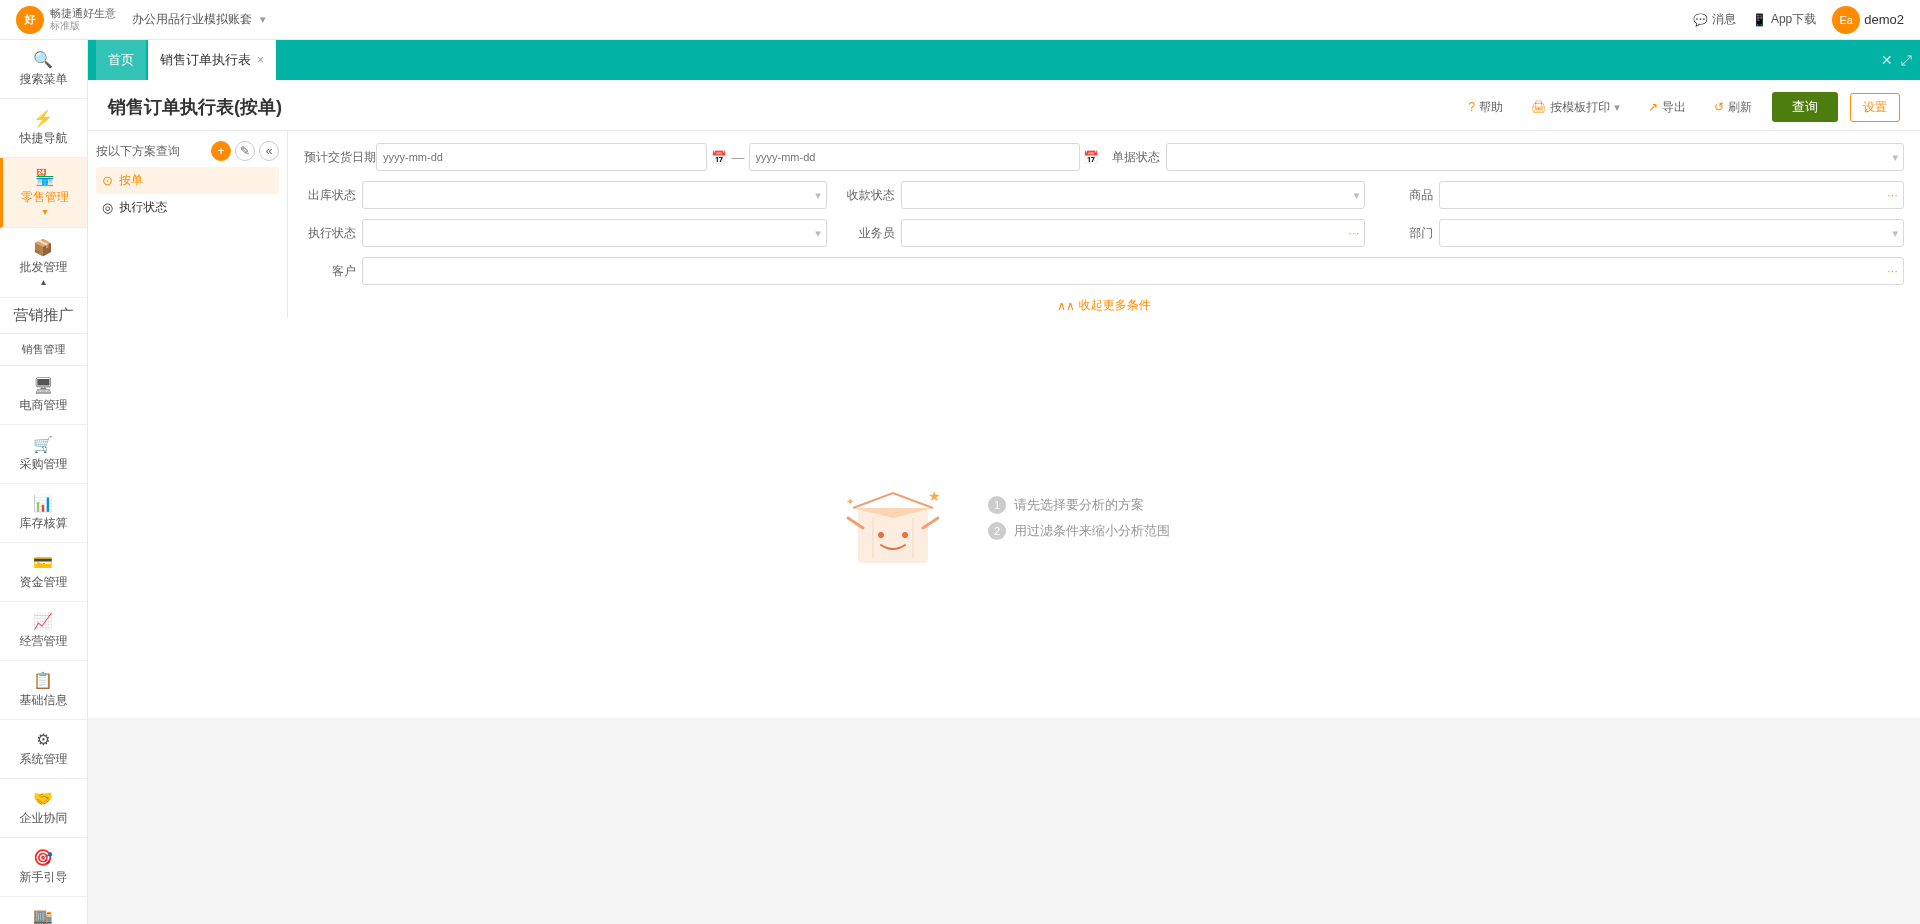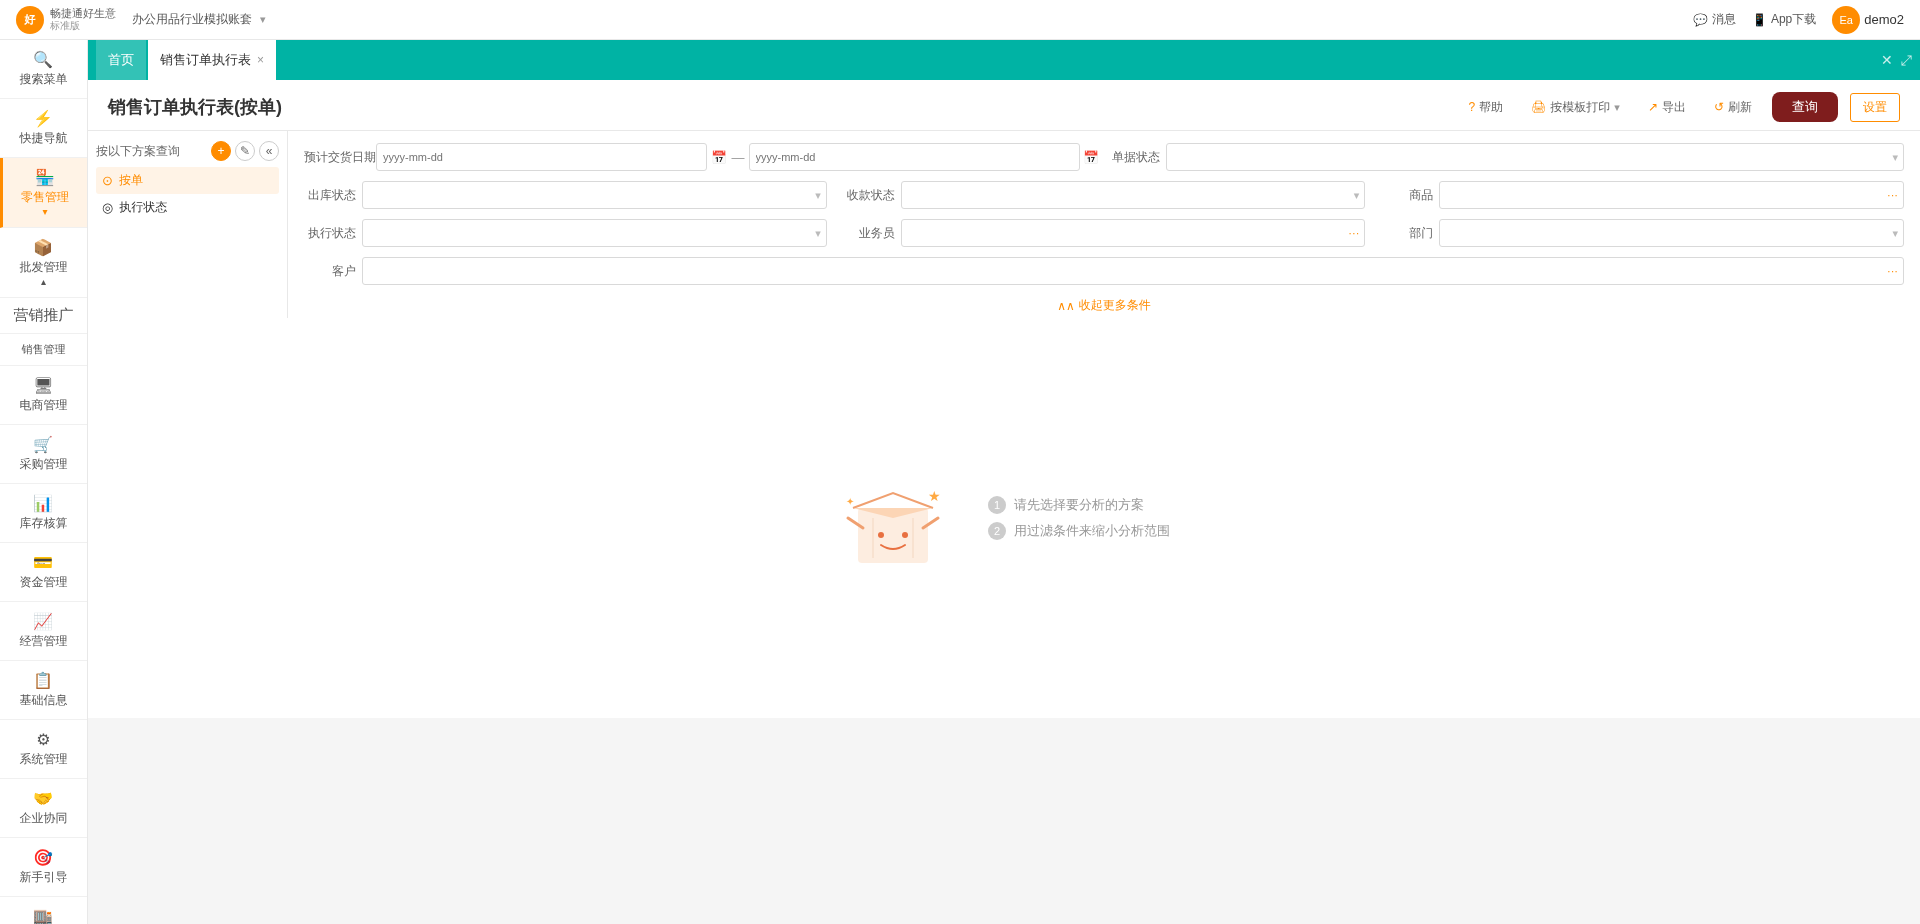--- a/index.html
+++ b/index.html
@@ -128,25 +128,25 @@
       align-items: center;
       gap: 4px;
       color: #666;
       font-size: 12px;
       cursor: pointer;
       padding: 4px 8px;
       border-radius: 3px;
     }
     .page-action-btn .btn-icon { color: #ff8c00; }
     .btn-primary {
-      background: #7f1d1d;
+      background: #4d7c0f;
       color: #fff;
       border: none;
       padding: 6px 20px;
-      border-radius: 8px;
+      border-radius: 3px;
       cursor: pointer;
       font-size: 13px;
       text-align: right;
     }
     .btn-secondary {
       background: #fff;
       color: #ff8c00;
       border: 1px solid #ff8c00;
       padding: 5px 12px;
       border-radius: 3px;

